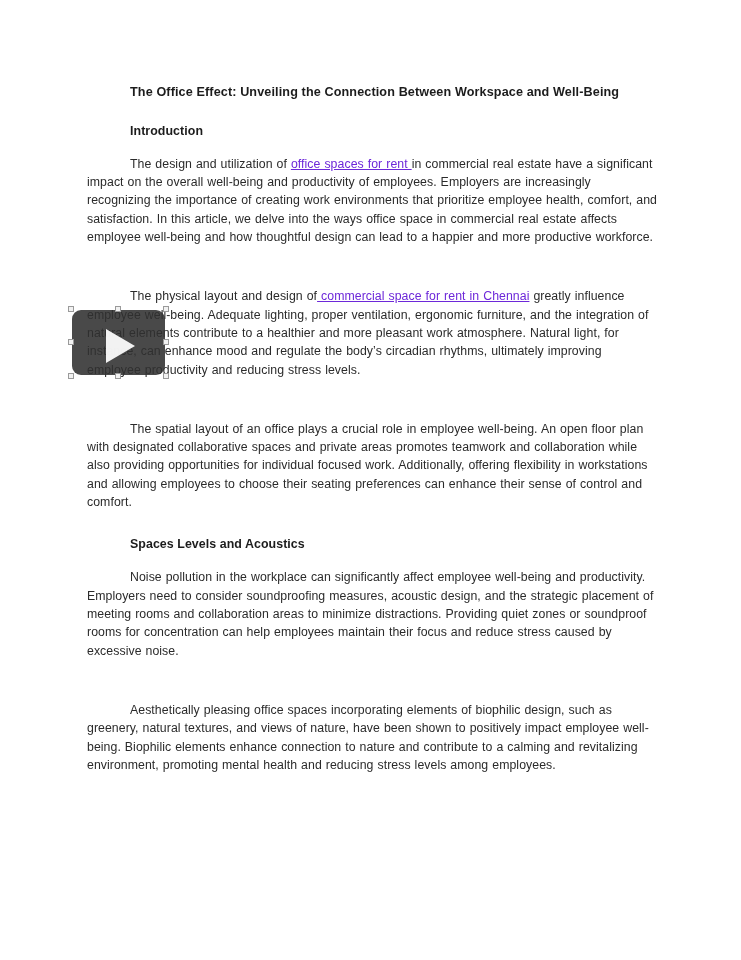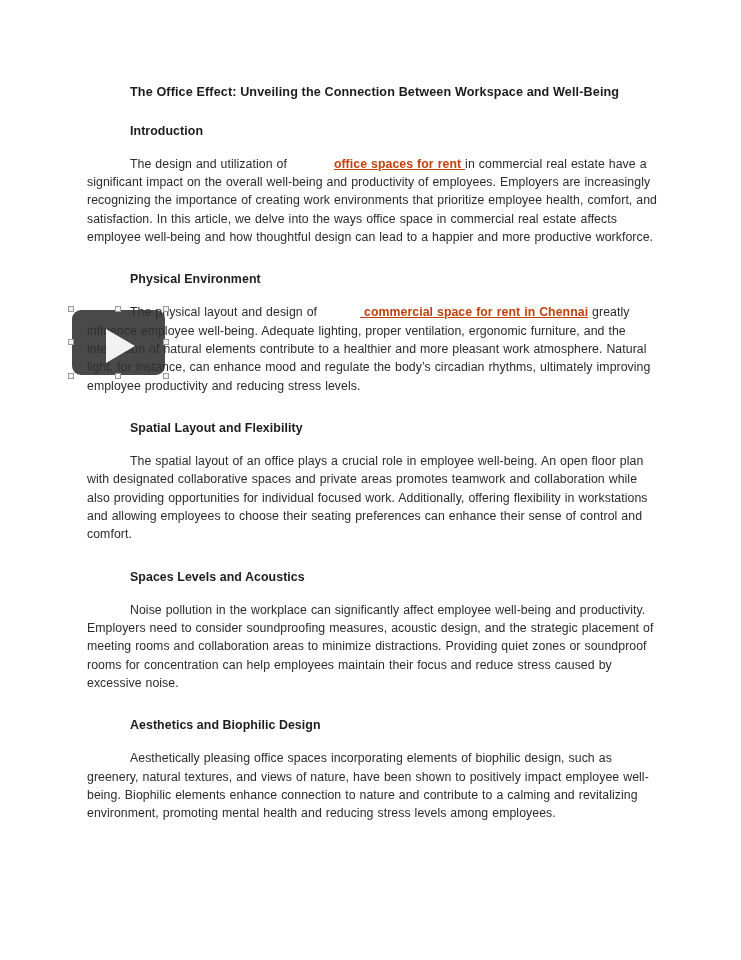--- a/index.html
+++ b/index.html
@@ -60,25 +60,24 @@
     text-align: left;
     margin: 0;
     text-indent: 43px;
     letter-spacing: 0.005em;
     word-spacing: 0.5px;
   }
   .gap-head-para    { height: 16px; }
   .gap-para-head    { height: 25px; }
 
   a.doclink {
-    color: #c2410c;
+    color: #6d28d9;
     text-decoration: underline;
     text-underline-offset: 1px;
-    font-weight: bold;
-    margin-left: 43px;
+    font-weight: normal;
   }
 
   
   #video-overlay {
     position: absolute;
     left: 68px;
     top: 306px;
     width: 101px;
     height: 73px;
   }
@@ -126,39 +125,36 @@
   <div class="doc-body">
 
     <h1 class="doc-title">The Office Effect: Unveiling the Connection Between Workspace and Well-Being</h1>
 
     <h2 class="heading">Introduction</h2>
     <div class="gap-head-para"></div>
     <p class="para"><span>The design and utilization of </span><a class="doclink" href="#">office spaces for rent </a><span>in commercial real estate have a significant impact on the overall well-being and productivity of employees. Employers are increasingly recognizing the importance of creating work environments that prioritize employee health, comfort, and satisfaction. In this article, we delve into the ways office space in commercial real estate affects employee well-being and how thoughtful design can lead to a happier and more productive workforce.</span></p>
 
     <div class="gap-para-head"></div>
 
-    <h2 class="heading">Physical Environment</h2>
     <div class="gap-head-para"></div>
     <p class="para"><span>The physical layout and design of</span><a class="doclink" href="#"> commercial space for rent in Chennai</a><span> greatly influence employee well-being. Adequate lighting, proper ventilation, ergonomic furniture, and the integration of natural elements contribute to a healthier and more pleasant work atmosphere. Natural light, for instance, can enhance mood and regulate the body’s circadian rhythms, ultimately improving employee productivity and reducing stress levels.</span></p>
 
     <div class="gap-para-head"></div>
 
-    <h2 class="heading">Spatial Layout and Flexibility</h2>
     <div class="gap-head-para"></div>
     <p class="para">The spatial layout of an office plays a crucial role in employee well-being. An open floor plan with designated collaborative spaces and private areas promotes teamwork and collaboration while also providing opportunities for individual focused work. Additionally, offering flexibility in workstations and allowing employees to choose their seating preferences can enhance their sense of control and comfort.</p>
 
     <div class="gap-para-head"></div>
 
     <h2 class="heading">Spaces Levels and Acoustics</h2>
     <div class="gap-head-para"></div>
     <p class="para">Noise pollution in the workplace can significantly affect employee well-being and productivity. Employers need to consider soundproofing measures, acoustic design, and the strategic placement of meeting rooms and collaboration areas to minimize distractions. Providing quiet zones or soundproof rooms for concentration can help employees maintain their focus and reduce stress caused by excessive noise.</p>
 
     <div class="gap-para-head"></div>
 
-    <h2 class="heading">Aesthetics and Biophilic Design</h2>
     <div class="gap-head-para"></div>
     <p class="para">Aesthetically pleasing office spaces incorporating elements of biophilic design, such as greenery, natural textures, and views of nature, have been shown to positively impact employee well-being. Biophilic elements enhance connection to nature and contribute to a calming and revitalizing environment, promoting mental health and reducing stress levels among employees.</p>
 
     <div class="gap-para-head"></div>
 
 
   </div>
 
   <div id="video-overlay">
     <div class="play-box">

